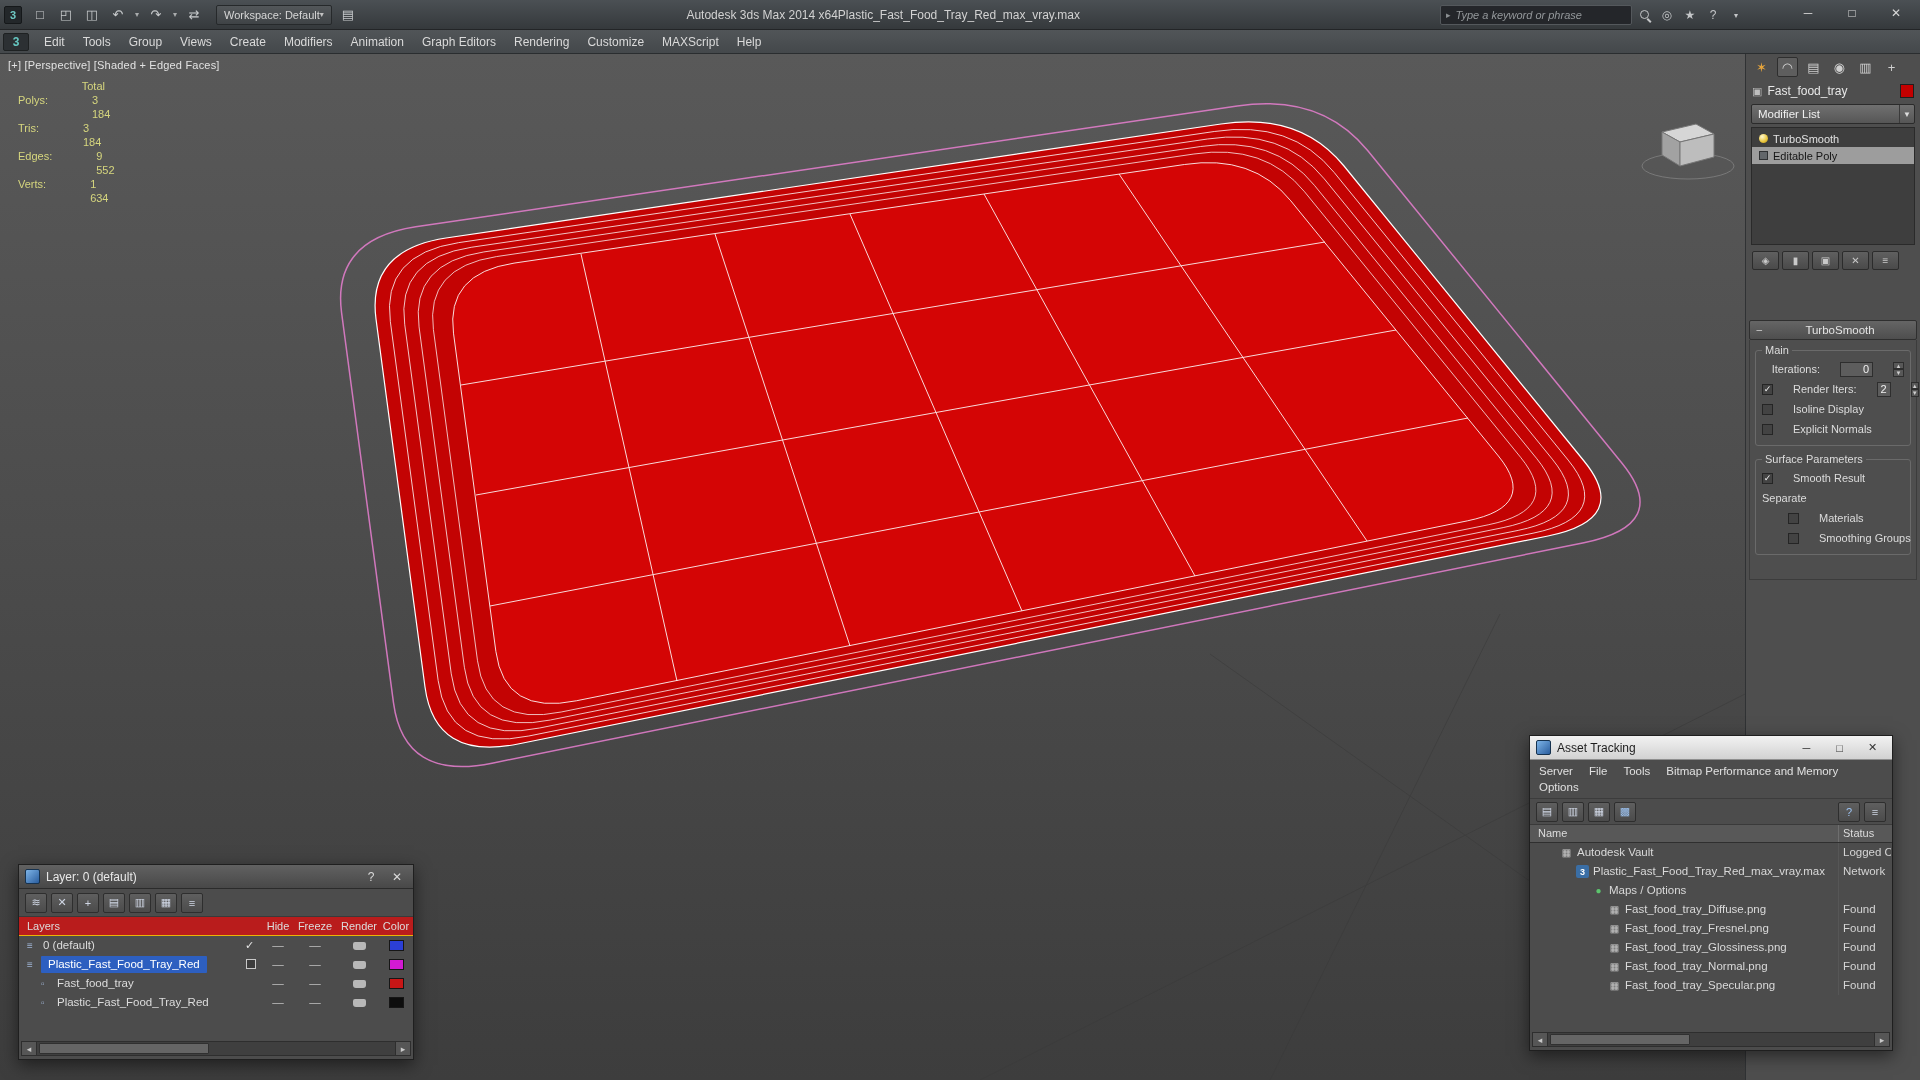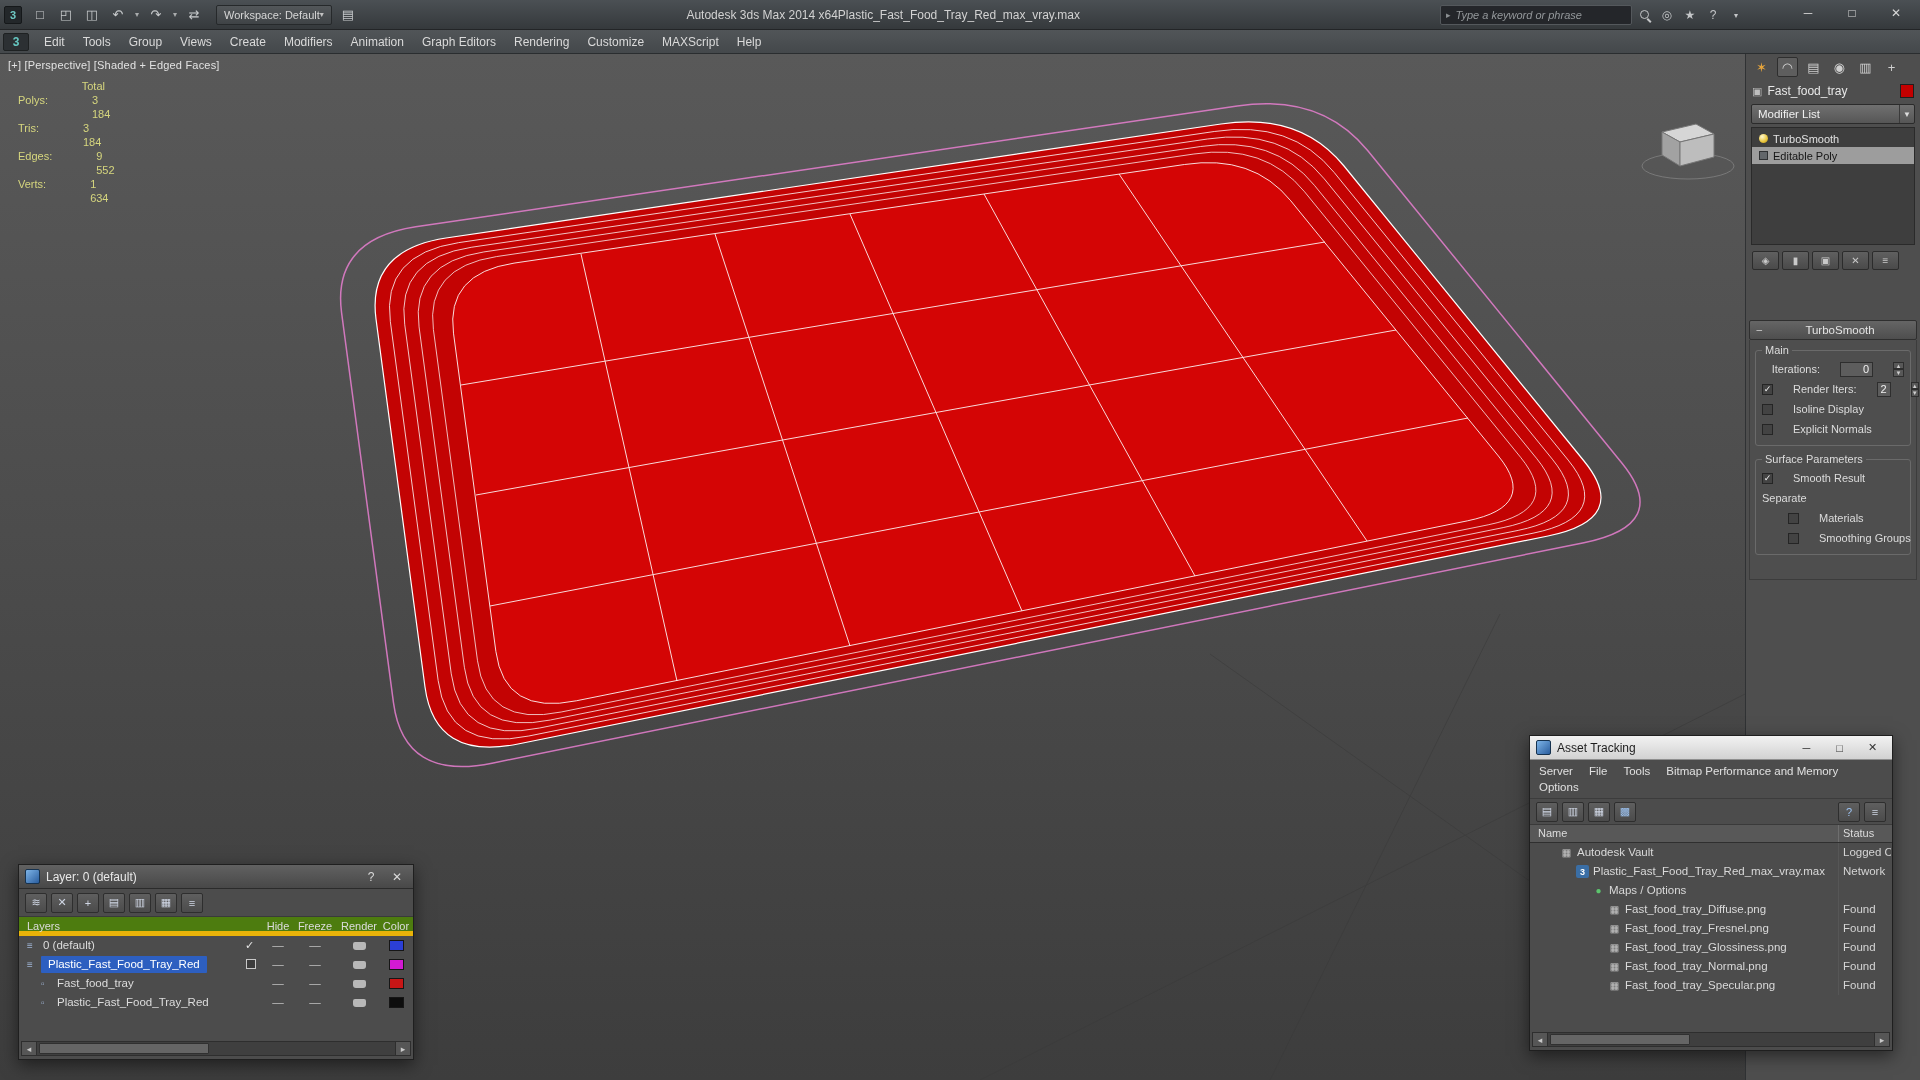--- a/index.html
+++ b/index.html
@@ -89,21 +89,21 @@
   .sarrow.r{border-left:1px solid #2e2e2e;border-right:0;}
   .sthumb{margin:1px 0 1px 2px;width:170px;background:#656565;border:1px solid #303030;border-radius:1px;}
   .sspace{flex:1;}
 
   
   .layerdlg{left:18px;top:864px;width:396px;height:196px;}
   .ldtitle{height:24px;background:linear-gradient(#616161,#484848);display:flex;align-items:center;padding:0 6px;gap:6px;border-bottom:1px solid #2b2b2b;}
   .ldtitle .t{flex:1;font-size:12px;color:#e8e8e8;}
   .ltoolbar{height:28px;display:flex;align-items:center;gap:4px;padding:0 6px;border-bottom:1px solid #3a3a3a;}
   .ltool{width:22px;height:20px;background:linear-gradient(#5f5f5f,#4b4b4b);border:1px solid #2e2e2e;border-radius:2px;display:flex;align-items:center;justify-content:center;font-size:11px;color:#cfd6e4;}
-  .lheader{position:relative;height:19px;background:#4d7c0f;border-bottom:5px solid #eab308;font-size:11px;color:#dcdcdc;}
+  .lheader{position:relative;height:19px;background:#b91c1c;border-bottom:1px solid #eab308;font-size:11px;color:#dcdcdc;}
   .lheader .c0{position:absolute;left:8px;top:3px;}
   .colh{position:absolute;top:3px;width:40px;text-align:center;}
   .ch-hide{left:239px;}.ch-freeze{left:276px;}.ch-render{left:320px;}.ch-color{left:360px;width:34px;}
   .lrows{position:relative;}
   .lrow{position:relative;height:19px;font-size:11.5px;color:#dcdcdc;}
   .lic{position:absolute;left:8px;top:4px;font-size:10px;color:#9fb4d4;line-height:11px;}
   .lrow.child .lic{left:22px;}
   .lname{position:absolute;left:24px;top:3px;white-space:nowrap;}
   .lrow.child .lname{left:38px;}
   .lname.sel{left:22px;top:1px;padding:2px 7px 3px;color:#fff;border-radius:1px;}

